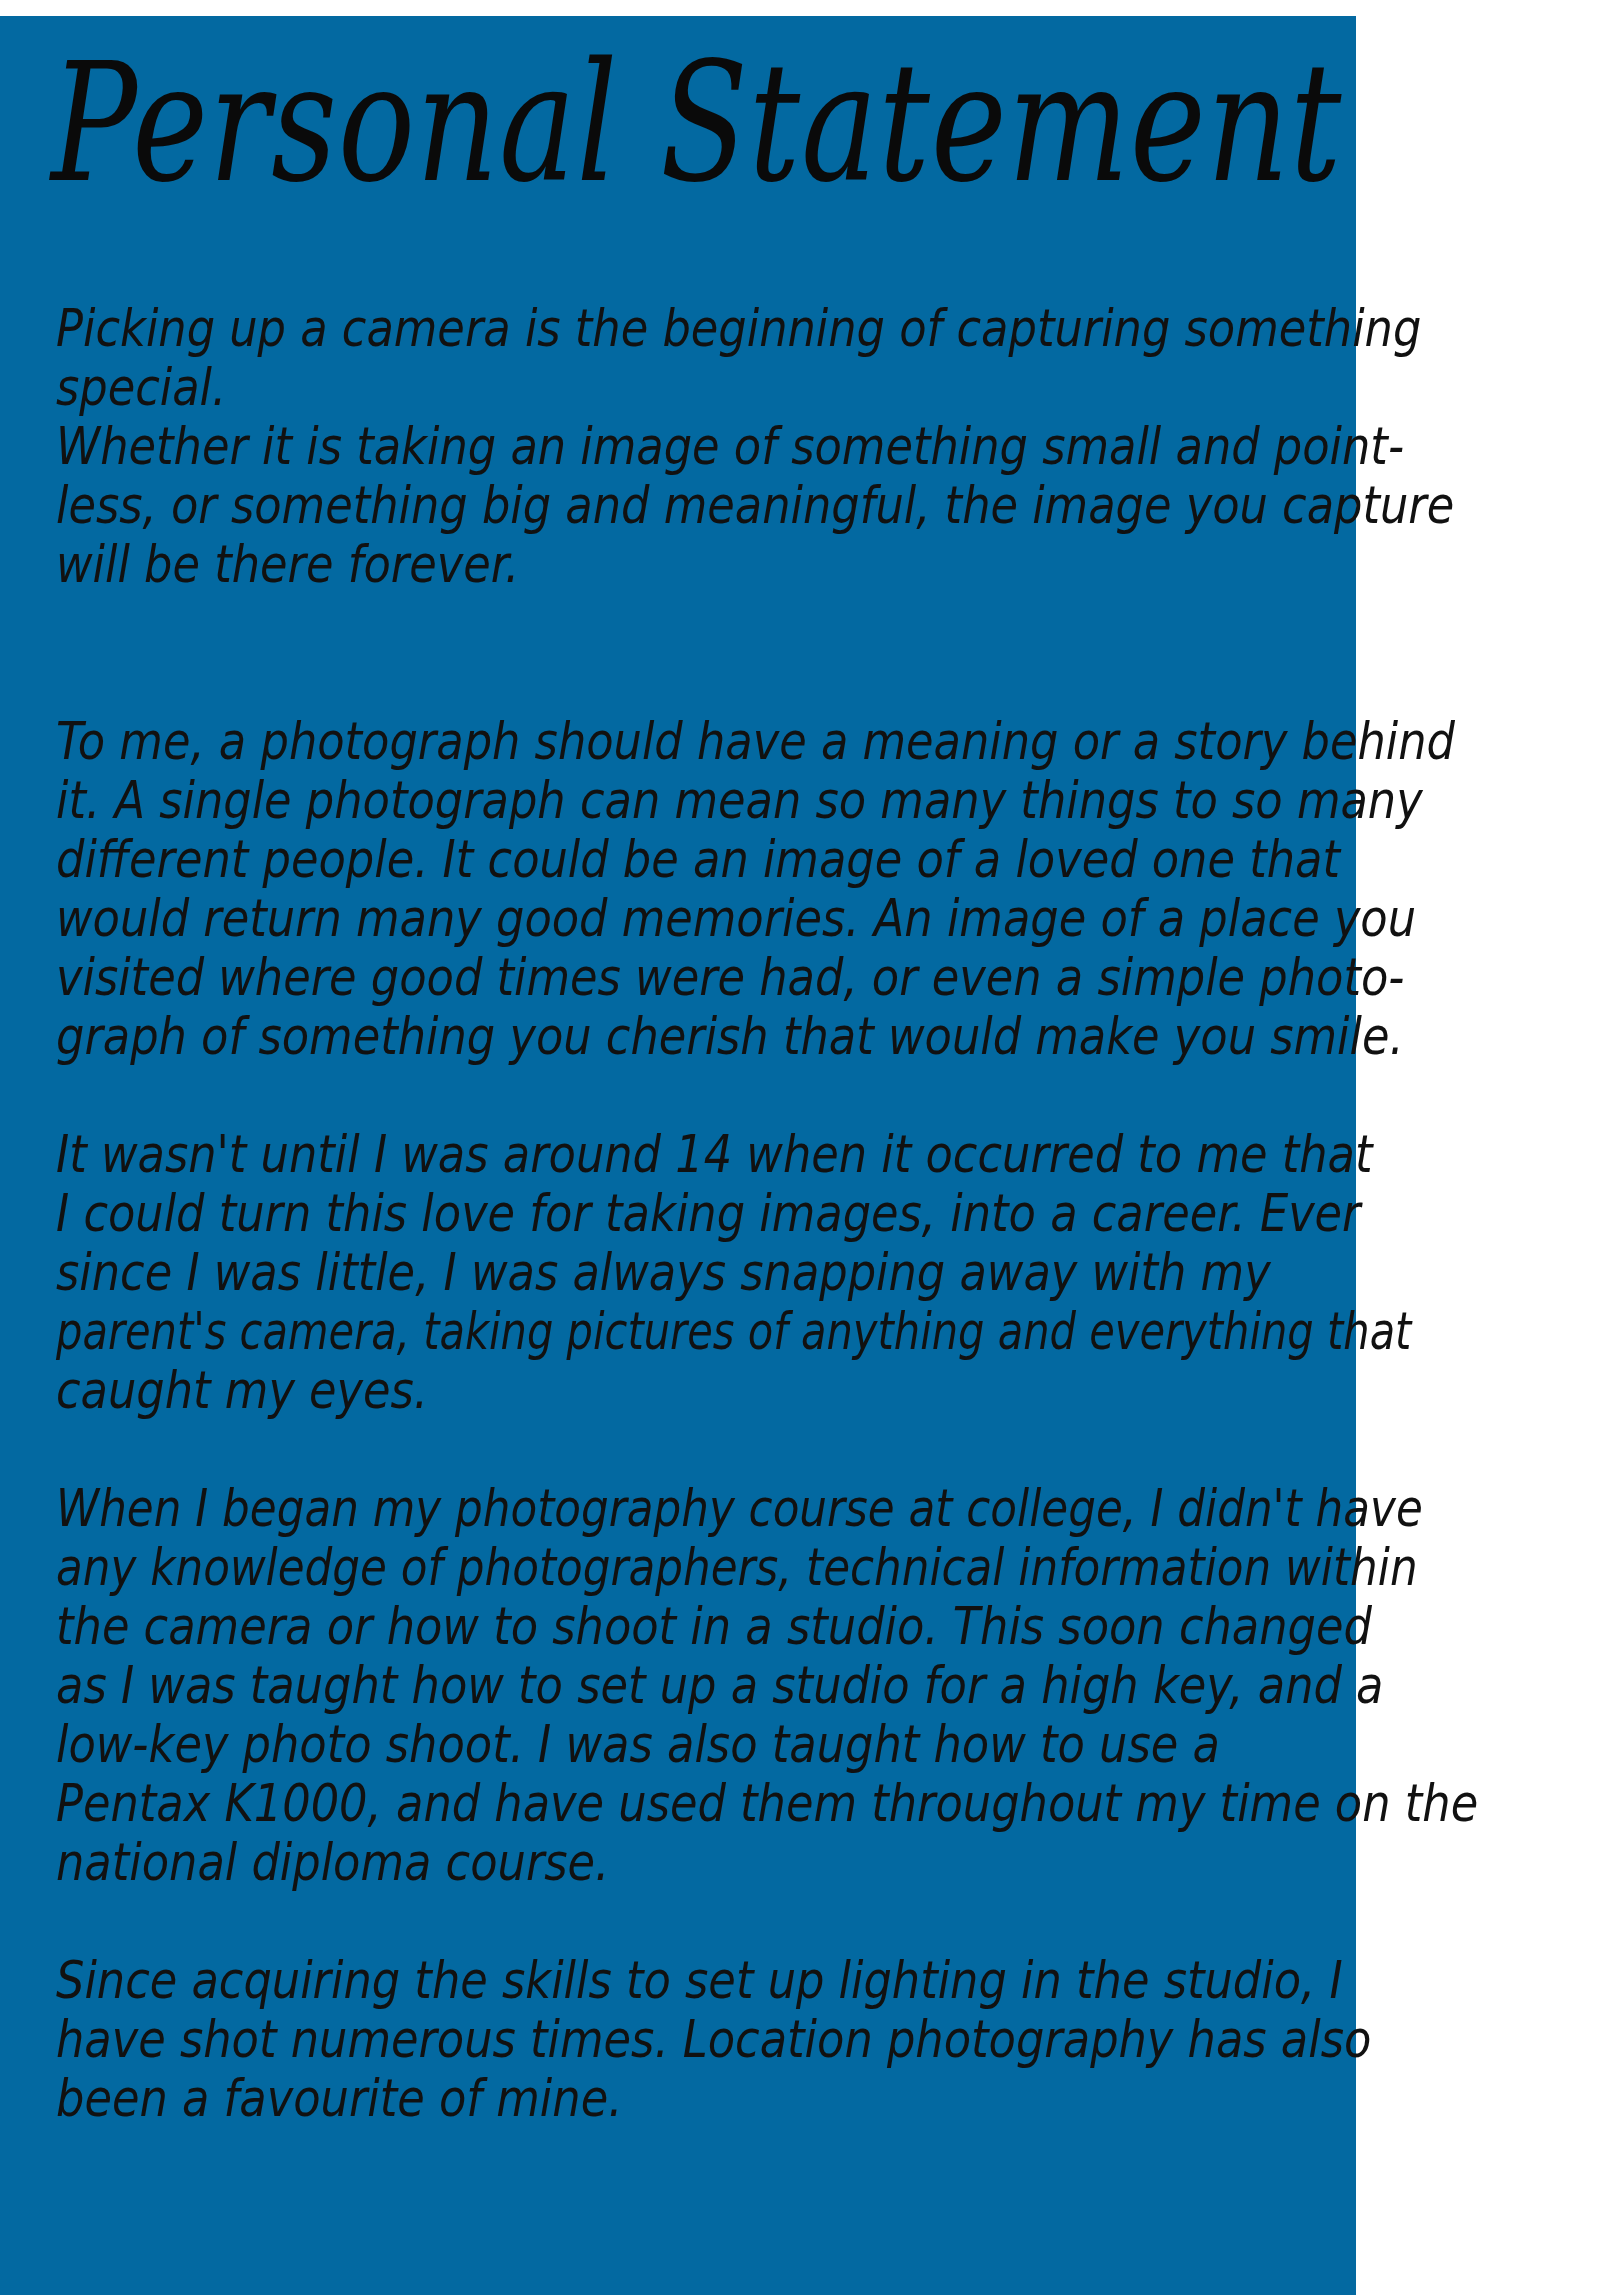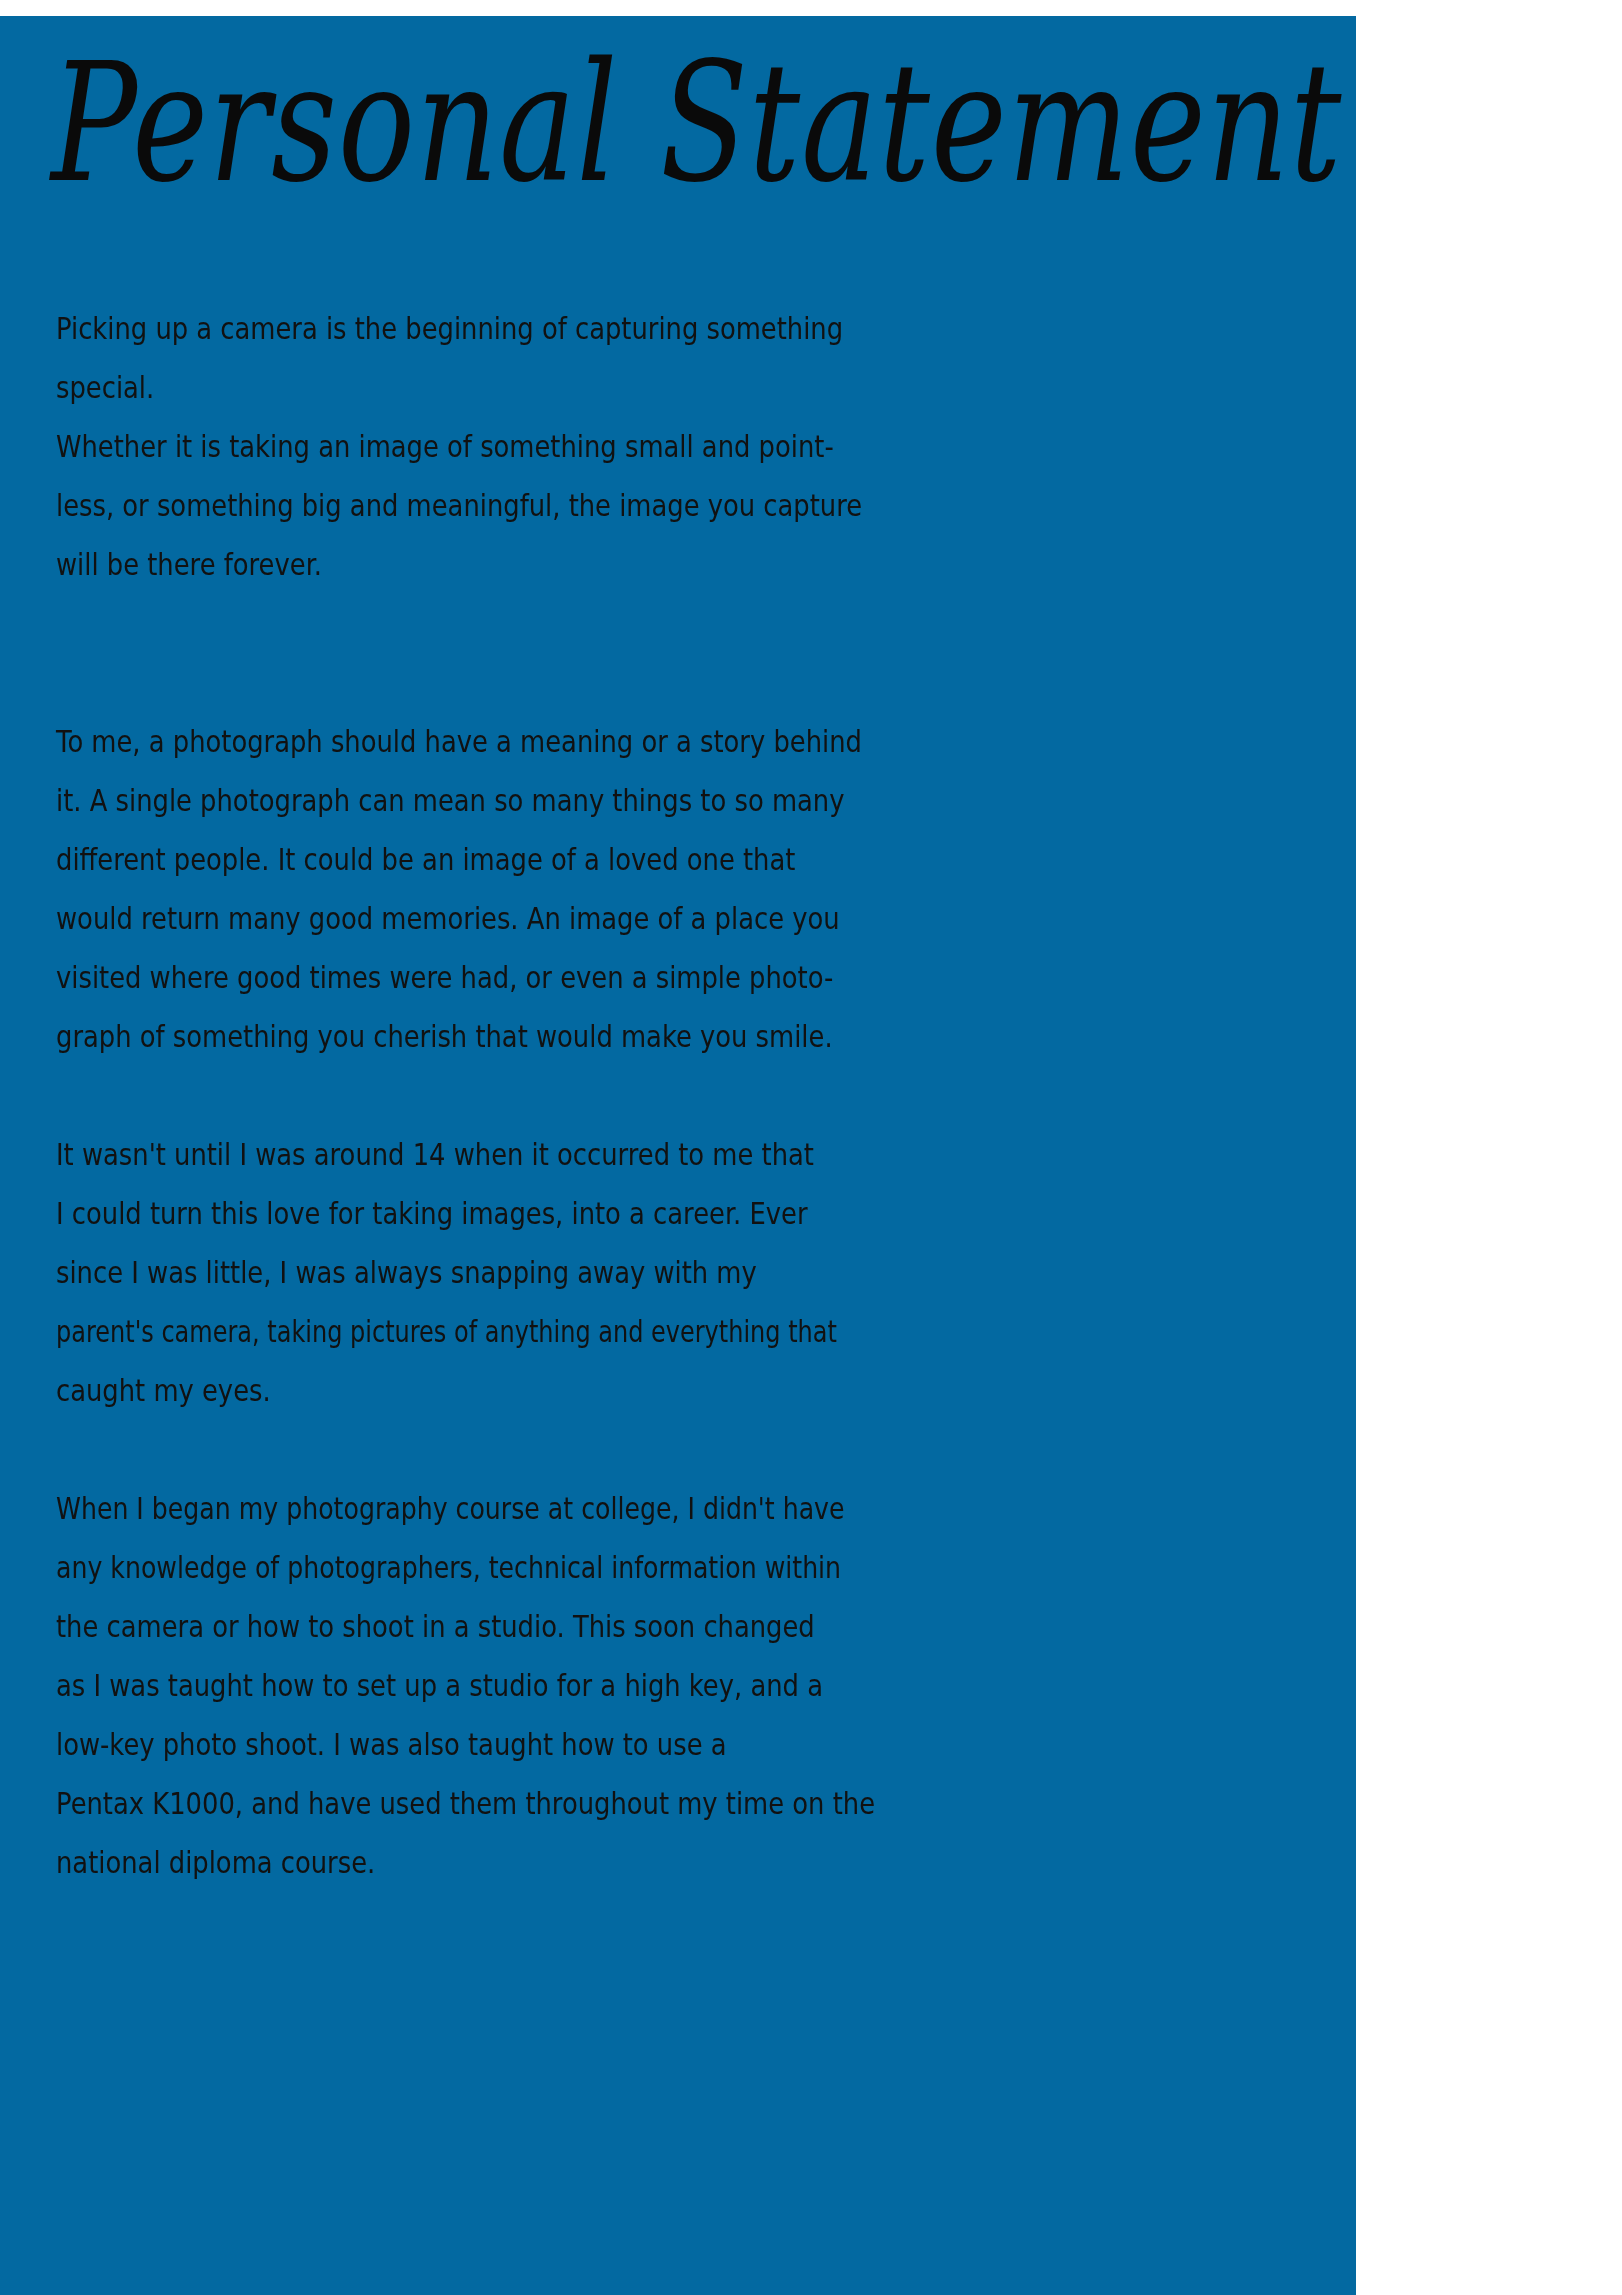--- a/index.html
+++ b/index.html
@@ -7,22 +7,22 @@
   .page { position:absolute; left:0; top:16px; width:1356px; height:2295px; background:#0369a1; }
   .title {
     position:absolute; left:51px; top:26px;
     font-family:"DejaVu Serif", serif; font-style:italic; font-weight:normal;
     font-size:164px; line-height:164px; color:#0a0a0a; white-space:nowrap;
     transform-origin:left top; transform:scaleX(0.78);
     letter-spacing:1.3px;
   }
   .body-text {
     position:absolute; left:56px; top:283px; width:1518px;
-    font-family:"DejaVu Sans", sans-serif; 
-    color:#111; font-size:30px;
+    font-family:"DejaVu Sans", sans-serif; font-style:italic;
+    color:#111; font-size:52px;
   }
   .line {
     display:block; height:59px; line-height:59px; white-space:nowrap;
     transform-origin:left center;
   }
   .gap { display:block; height:59px; }
 </style>
 </head>
 <body>
 
@@ -65,15 +65,20 @@
       <span class="line" style="transform:scaleX(0.84)">When I began my photography course at college, I didn't have</span>
       <span class="line" style="transform:scaleX(0.84)">any knowledge of photographers, technical information within</span>
       <span class="line" style="transform:scaleX(0.86)">the camera or how to shoot in a studio. This soon changed</span>
       <span class="line" style="transform:scaleX(0.86)">as I was taught how to set up a studio for a high key, and a</span>
       <span class="line" style="transform:scaleX(0.86)">low-key photo shoot. I was also taught how to use a</span>
       <span class="line" style="transform:scaleX(0.86)">Pentax K1000, and have used them throughout my time on the</span>
       <span class="line" style="transform:scaleX(0.86)">national diploma course.</span>
     </div>
     <span class="gap"></span>
 
+    <div>
+      <span class="line" style="transform:scaleX(0.86)">Since acquiring the skills to set up lighting in the studio, I</span>
+      <span class="line" style="transform:scaleX(0.86)">have shot numerous times. Location photography has also</span>
+      <span class="line" style="transform:scaleX(0.86)">been a favourite of mine.</span>
+    </div>
   </div>
 </div>
 
 
 </body></html>

